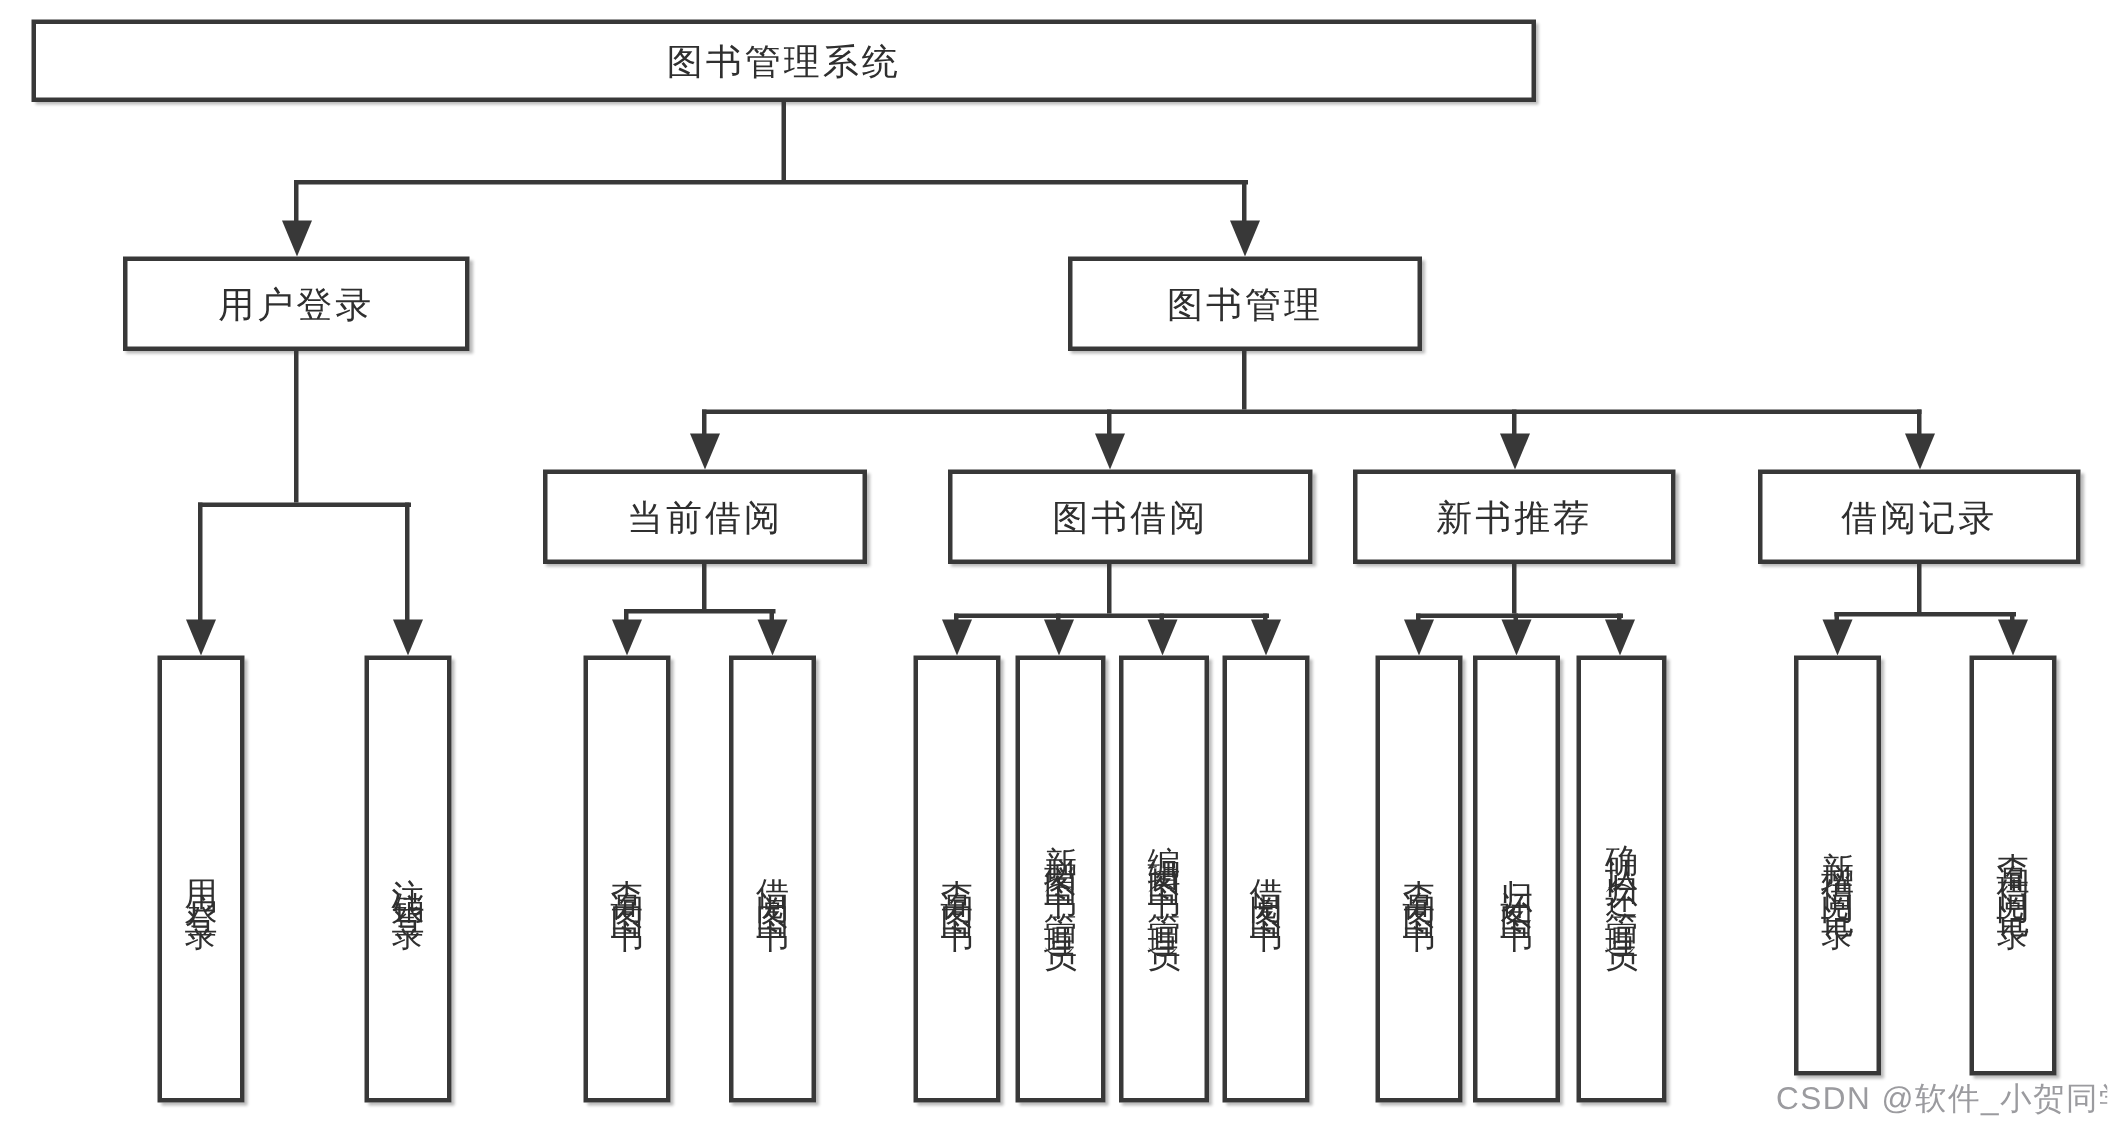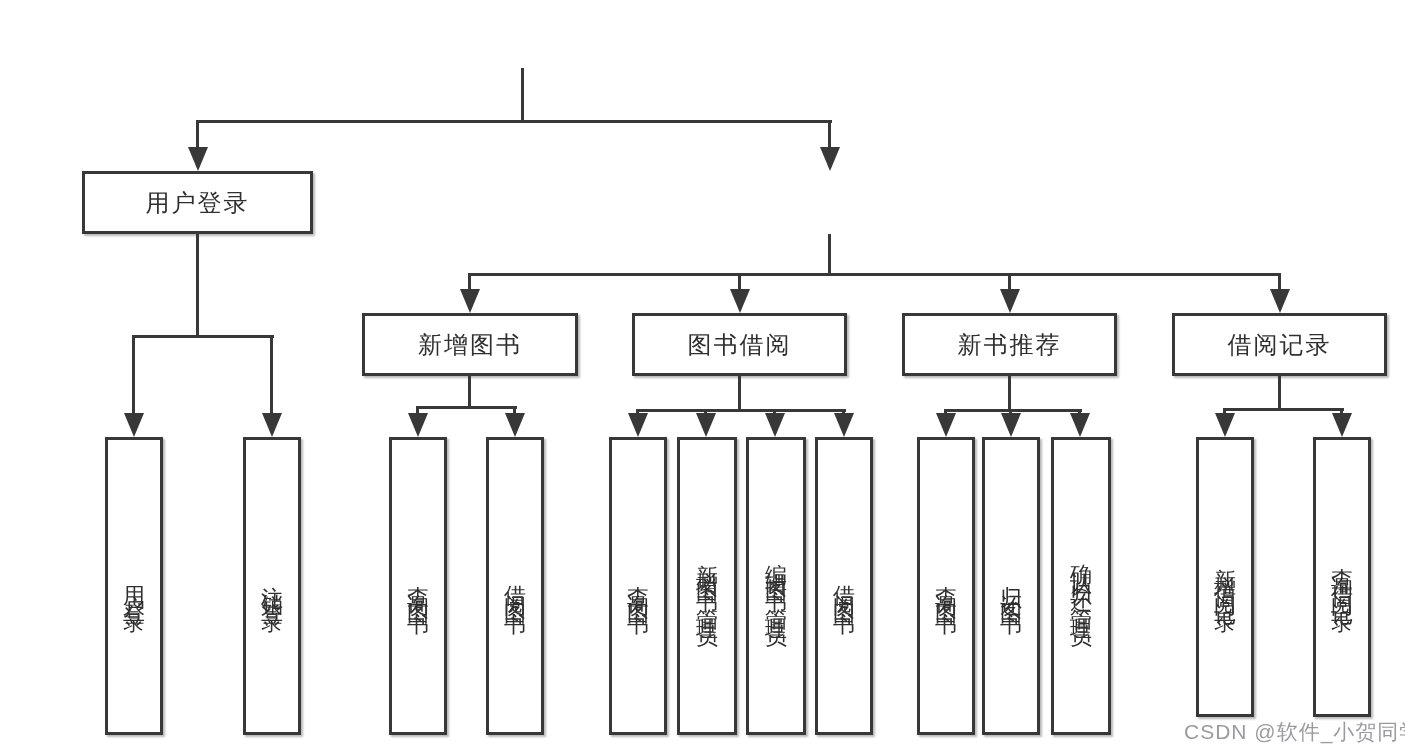--- a/index.html
+++ b/index.html
@@ -48,30 +48,36 @@
     letter-spacing: 1px;
     color: #9b9b9f;
     white-space: nowrap;
   }
 </style>
 </head>
 <body>
 
 <div class="canvas">
 
+  <div class="box hnode" style="left:21px; top:13px; width:1003px; height:55px;">
+    <span>图书管理系统</span>
+  </div>
 
   <div class="vline" style="left:521px; top:68px;  height:52px;"></div>
   <div class="hline" style="left:196px; top:120px; width:636px;"></div>
   <div class="vline" style="left:196px; top:120px; height:30px;"></div>
   <div class="arrow" style="left:188px; top:147px;"></div>
   <div class="vline" style="left:828px; top:120px; height:30px;"></div>
   <div class="arrow" style="left:820px; top:147px;"></div>
 
   <div class="box hnode" style="left:82px; top:171px; width:231px; height:63px;">
     <span>用户登录</span>
+  </div>
+  <div class="box hnode" style="left:712px; top:171px; width:236px; height:63px;">
+    <span>图书管理</span>
   </div>
 
   <div class="vline" style="left:196px; top:234px; height:101px;"></div>
   <div class="hline" style="left:132px; top:335px; width:142px;"></div>
   <div class="vline" style="left:132px; top:335px; height:80px;"></div>
   <div class="arrow" style="left:124px; top:413px;"></div>
   <div class="vline" style="left:270px; top:335px; height:80px;"></div>
   <div class="arrow" style="left:262px; top:413px;"></div>
 
   <div class="vline" style="left:828px;  top:234px; height:39px;"></div>
@@ -79,23 +85,23 @@
   <div class="vline" style="left:468px;  top:273px; height:20px;"></div>
   <div class="arrow" style="left:460px;  top:289px;"></div>
   <div class="vline" style="left:738px;  top:273px; height:20px;"></div>
   <div class="arrow" style="left:730px;  top:289px;"></div>
   <div class="vline" style="left:1008px; top:273px; height:20px;"></div>
   <div class="arrow" style="left:1000px; top:289px;"></div>
   <div class="vline" style="left:1278px; top:273px; height:20px;"></div>
   <div class="arrow" style="left:1270px; top:289px;"></div>
 
   <div class="box hnode" style="left:362px; top:313px; width:216px; height:63px;">
-    <span>新增图书</span>
+    <span>当前借阅</span>
   </div>
-  <div class="box hnode" style="left:632px; top:313px; width:215px; height:63px;text-align:right;">
+  <div class="box hnode" style="left:632px; top:313px; width:243px; height:63px;text-align:right;">
     <span>图书借阅</span>
   </div>
   <div class="box hnode" style="left:902px; top:313px; width:215px; height:63px;">
     <span>新书推荐</span>
   </div>
   <div class="box hnode" style="left:1172px; top:313px; width:215px; height:63px;">
     <span>借阅记录</span>
   </div>
 
   <div class="vline" style="left:468px; top:376px; height:30px;"></div>

